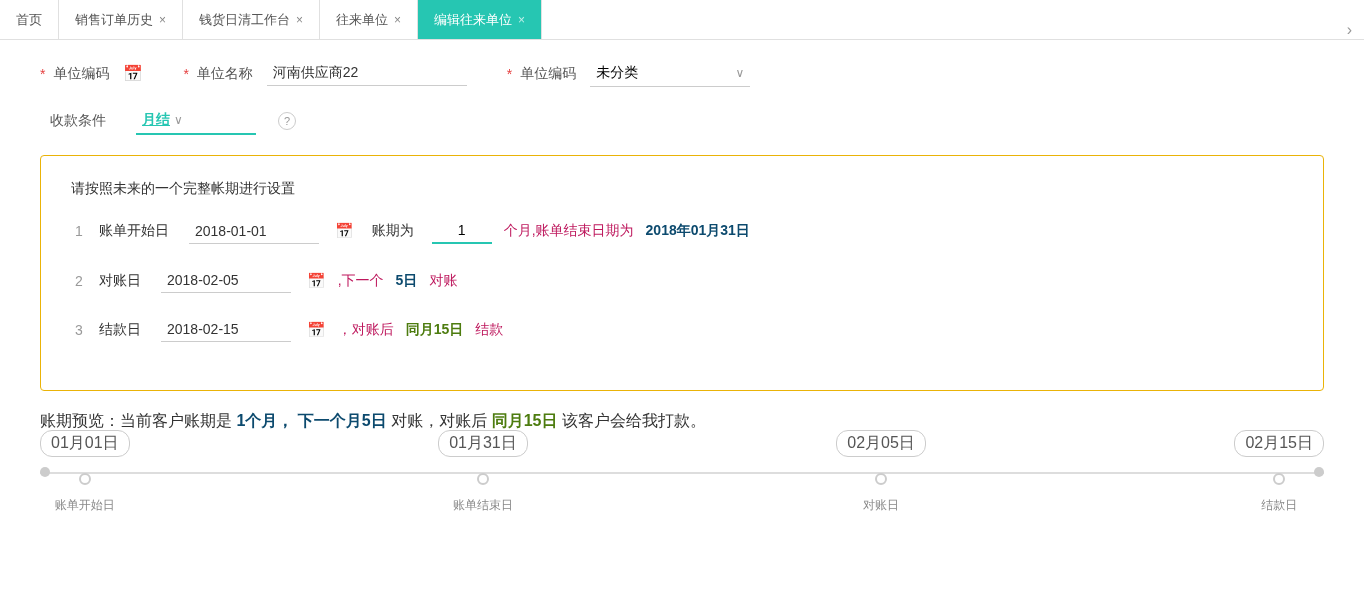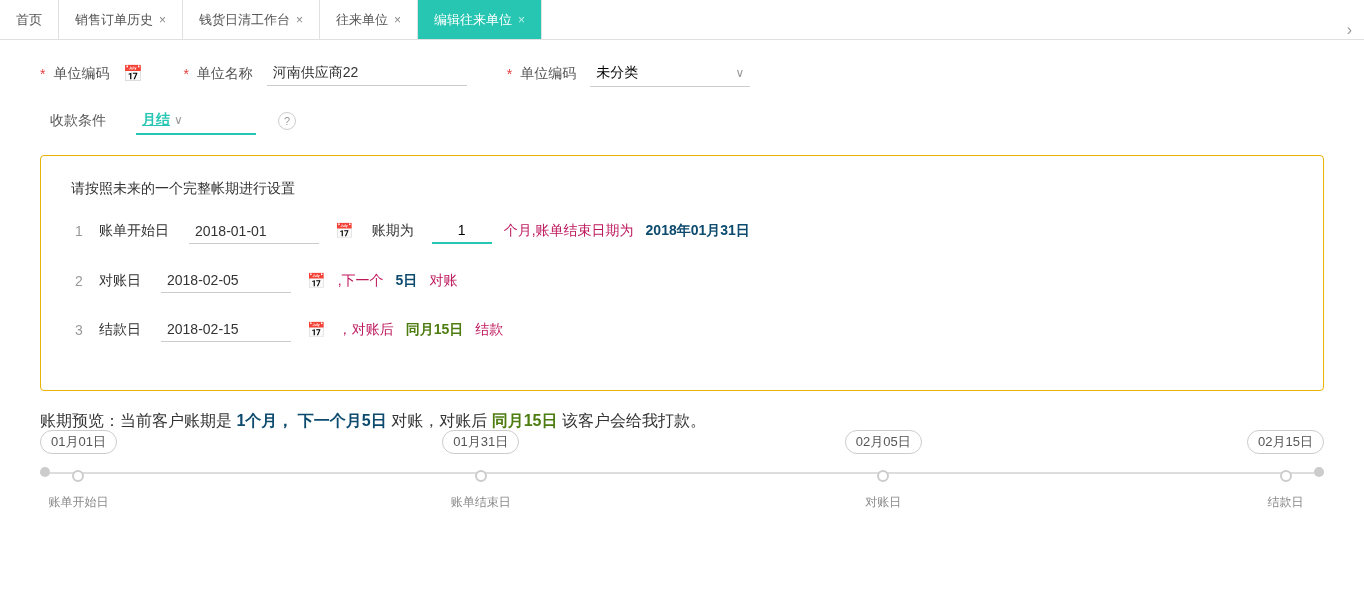--- a/index.html
+++ b/index.html
@@ -294,21 +294,21 @@
       width: 12px;
       height: 12px;
       border-radius: 50%;
       background: #fff;
       border: 2px solid #ccc;
     }
     .point-label-box {
       border: 1px solid #ccc;
       border-radius: 12px;
       padding: 2px 10px;
-      font-size: 13px;
+      font-size: 16px;
       color: #555;
       background: #fff;
       margin-top: -28px;
       position: relative;
       top: -8px;
     }
     .point-desc {
       font-size: 12px;
       color: #888;
       margin-top: 4px;

